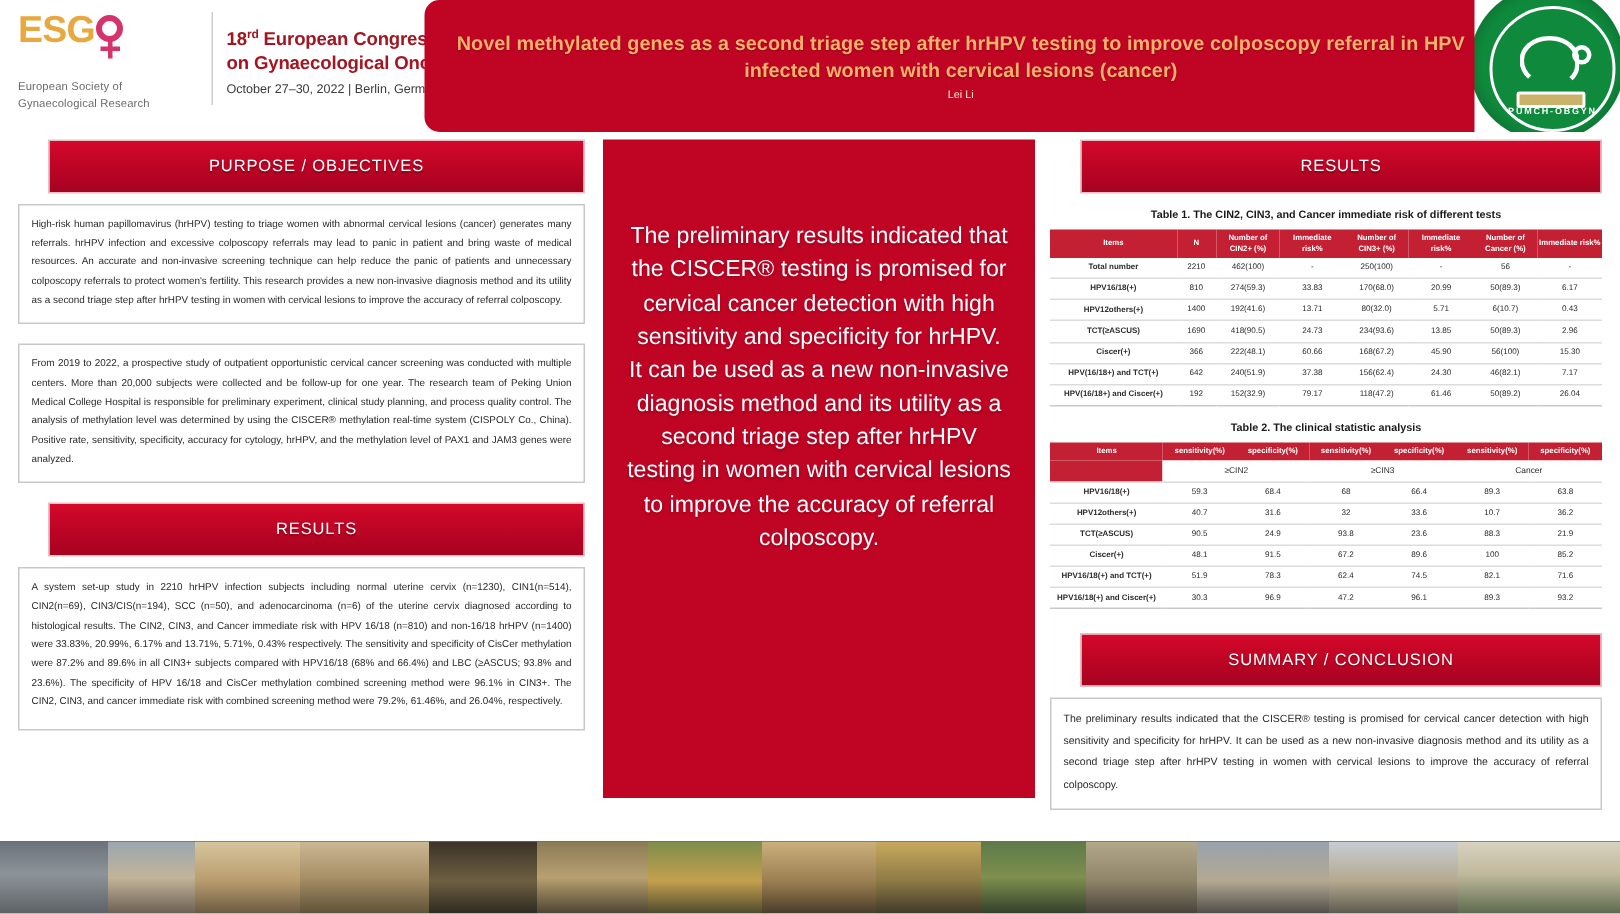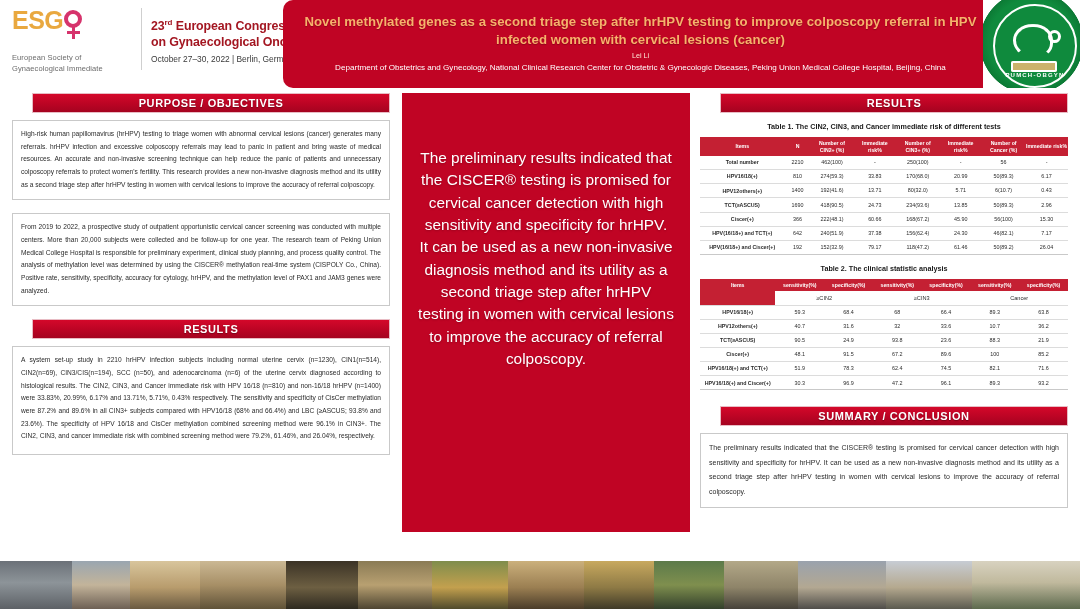--- a/index.html
+++ b/index.html
@@ -131,23 +131,23 @@
     position: absolute; top: 88px; left: 0;
     width: 1080px; height: 473px;
     background: #ffffff;
     display: flex; gap: 0;
   }
   .col-left { width: 400px; padding: 5px 10px 0 12px; }
   .col-center { width: 292px; padding: 5px 2px 0 2px; }
   .col-right { width: 388px; padding: 5px 12px 0 8px; }
 
   .section-bar {
-    height: 20px; margin-bottom: 7px;
+    height: 36px; margin-bottom: 7px;
     background: linear-gradient(to bottom, #d4082a 0%, #bb0424 55%, #a50320 100%);
-    color: #ffffff; font-size: 11px; font-weight: bold;
+    color: #ffffff; font-size: 11px; font-weight: normal;
     display: flex; align-items: center; justify-content: center;
     letter-spacing: 0.6px; border: 1px solid #e8bcc4;
     text-shadow: 0 1px 1px rgba(0,0,0,.3);
     margin-left: 20px;
   }
   .text-box {
     border: 1px solid #c9c9c9; background: #ffffff;
     padding: 7px 8px 8px 8px;
     font-size: 6.6px; line-height: 1.92; color: #2a2a2a;
     text-align: justify; margin-bottom: 13px;
@@ -222,37 +222,36 @@
         <div class="esgo-wordmark">
           <span class="letters">ESG</span>
           <span class="esgo-ring">
             <span class="ring"></span>
               <span class="stem"></span>
               <span class="cross"></span>
           </span>
         </div>
         <div class="esgo-sub">
           <div>European Society of</div>
-          <div>Gynaecological Immediate</div>
+          <div>Gynaecological Research</div>
         </div>
       </div>
 
       <div class="header-divider"></div>
 
       <div class="congress-block">
-        <div class="congress-line1"><span>23</span><sup>rd</sup><span> European Congress</span></div>
+        <div class="congress-line1"><span>18</span><sup>rd</sup><span> European Congress</span></div>
         <div class="congress-line2">on Gynaecological Oncology</div>
         <div class="congress-line3">October 27–30, 2022 | Berlin, Germany</div>
       </div>
     </div>
 
     <div class="header-main">
       <div class="poster-title">Novel methylated genes as a second triage step after hrHPV testing to improve colposcopy referral in HPV infected women with cervical lesions (cancer)</div>
       <div class="poster-author">Lei Li</div>
-      <div class="poster-affil">Department of Obstetrics and Gynecology, National Clinical Research Center for Obstetric &amp; Gynecologic Diseases, Peking Union Medical College Hospital, Beijing, China</div>
     </div>
 
     <div class="pumch-logo">
       <div class="pumch-circle">
         <div class="pumch-inner">
           <span class="pumch-swirl"></span>
           <span class="pumch-dot"></span>
           <span class="pumch-base"></span>
         </div>
         <div class="pumch-text">PUMCH-OBGYN</div>

